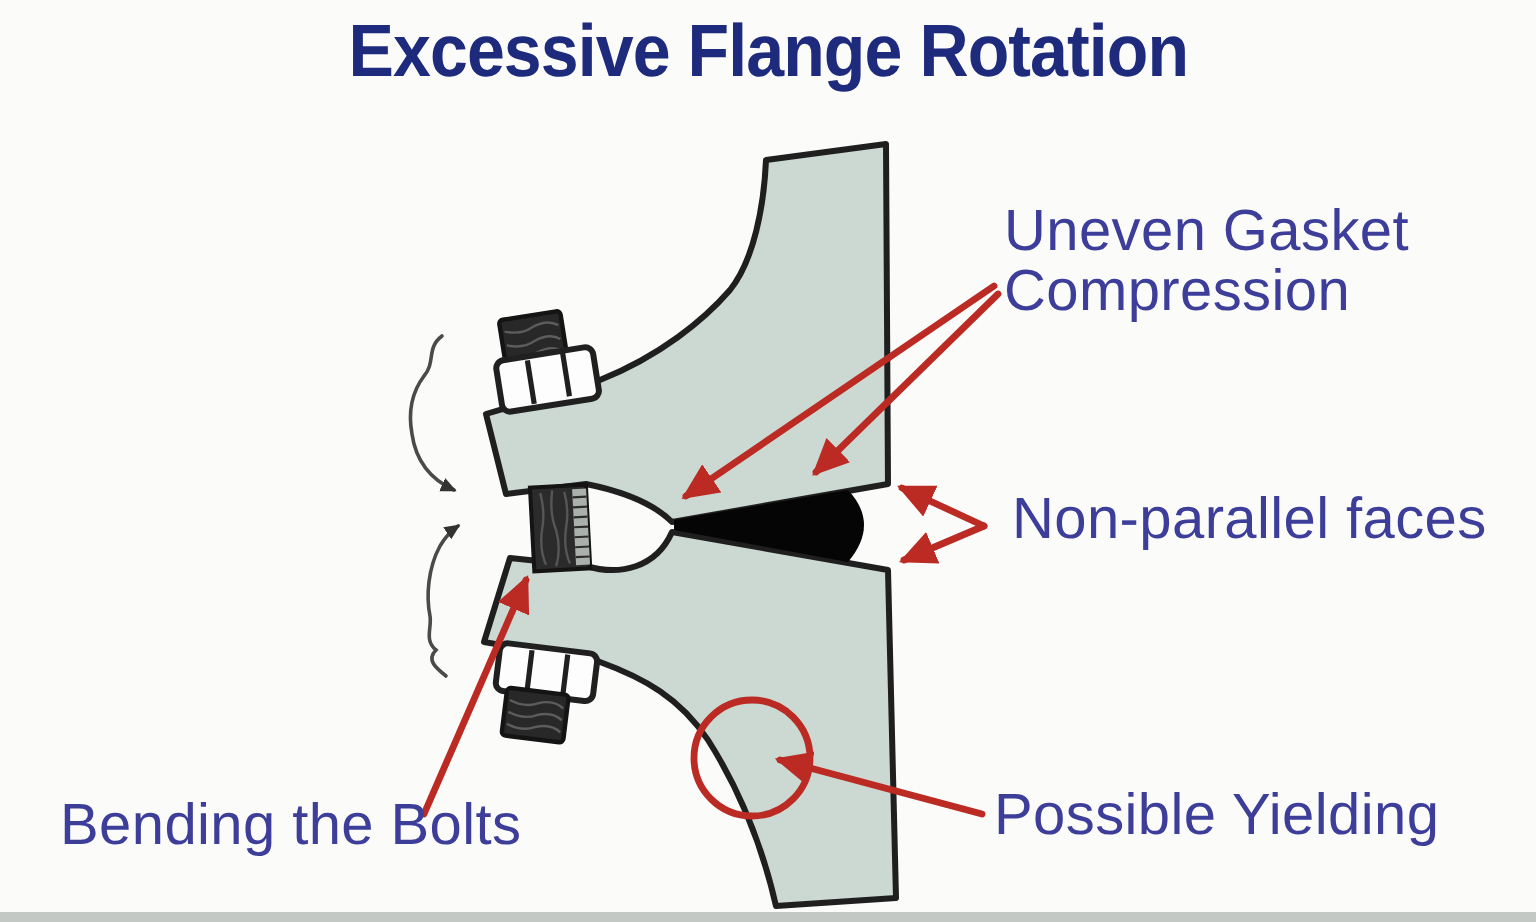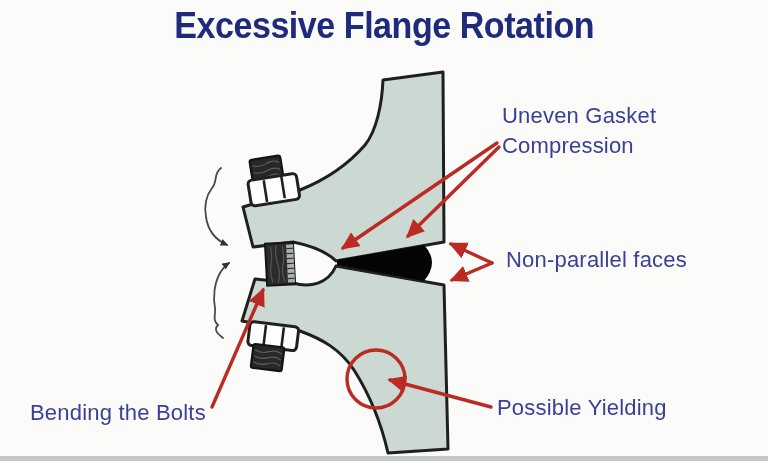--- a/index.html
+++ b/index.html
@@ -10,21 +10,21 @@
   }
   #stage{position:absolute;left:0;top:0;width:768px;height:461px;}
   svg{position:absolute;left:0;top:0;}
   .title{
     position:absolute;left:0;top:5px;width:768px;text-align:center;
     font-size:37px;font-weight:bold;letter-spacing:-0.5px;
     color:var(--titleColor,#1e2b7d);
   }
   .title span{display:inline-block;transform:scaleX(0.92);transform-origin:center;}
   .lbl{
-    position:absolute;font-size:22px;font-weight:500;letter-spacing:0.2px;
+    position:absolute;font-size:29px;font-weight:500;letter-spacing:0.2px;
     color:var(--labelColor,#3c3e99);white-space:pre-line;line-height:30px;
   }
   .lbl-uneven{left:502px;top:101px;}
   .lbl-nonparallel{left:506px;top:245px;text-align:center;}
   .lbl-bending{left:30px;top:398px;}
   .lbl-yielding{left:497px;top:393px;}
   .bottom-strip{
     position:absolute;left:0;bottom:0;width:768px;height:5px;
     background:var(--stripColor,#c4c8c4);
   }

